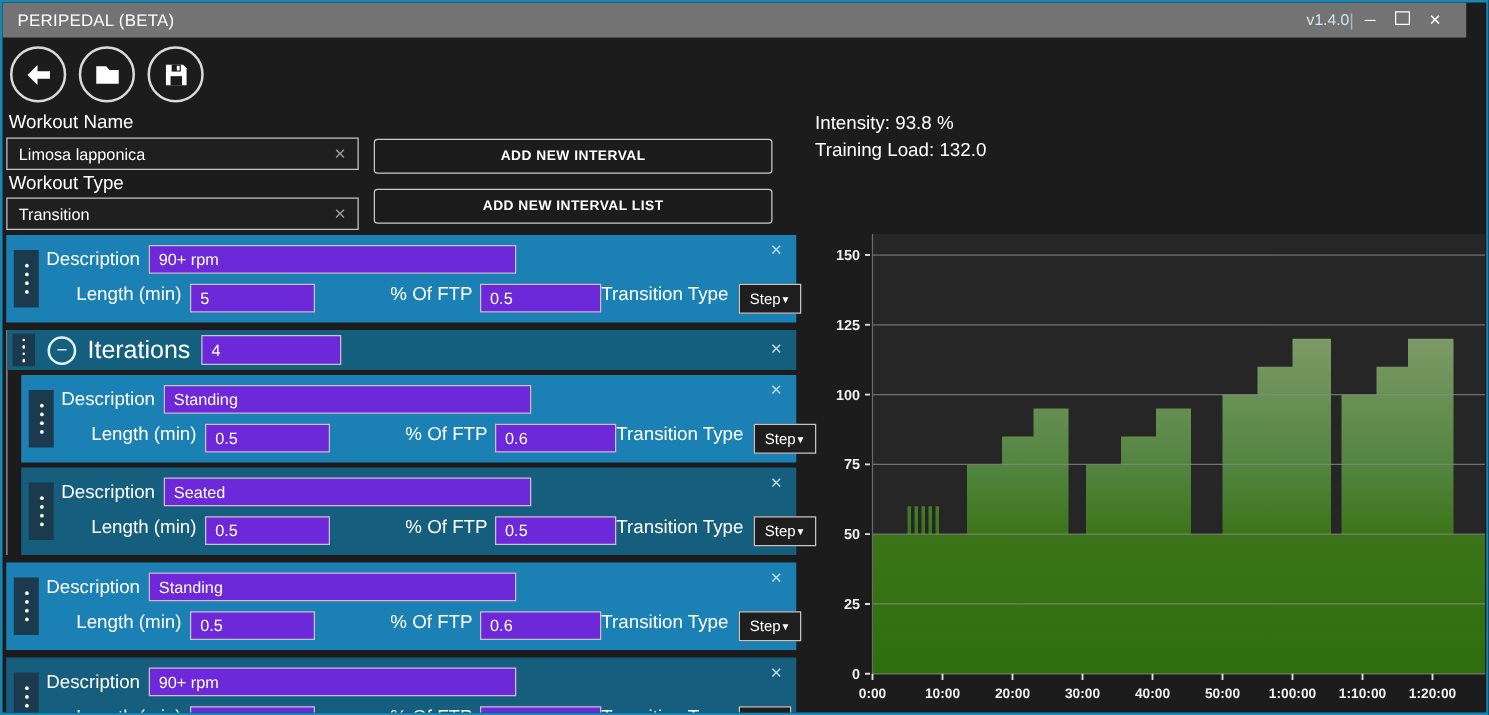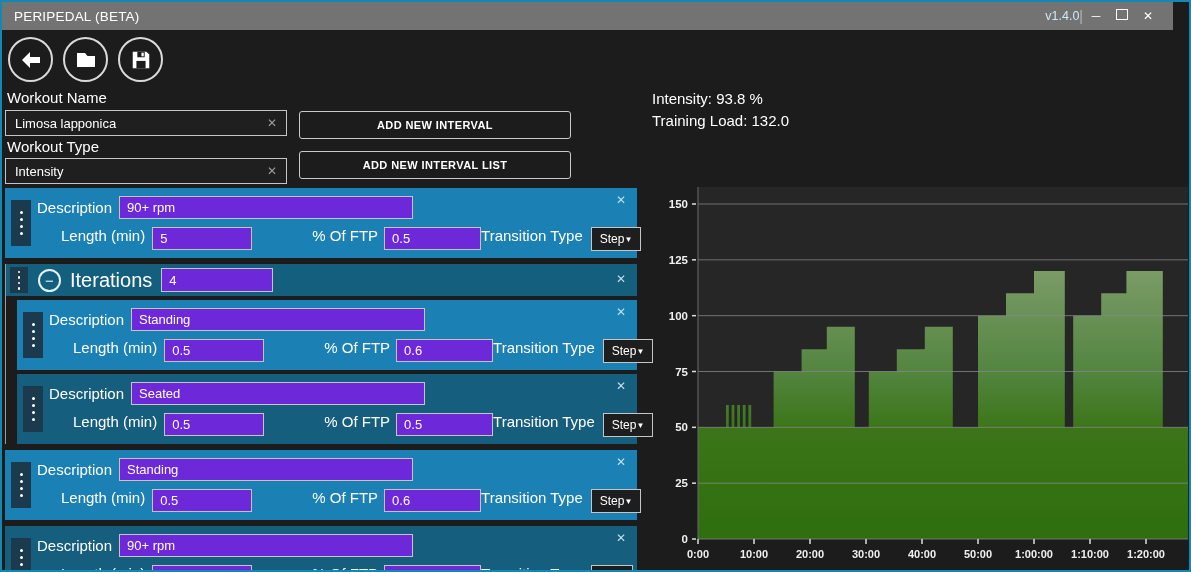--- a/index.html
+++ b/index.html
@@ -18,21 +18,21 @@
   
   .circle-btn{position:absolute;top:35px;width:45px;height:45px;border:2px solid #D9D9D9;
     border-radius:50%;display:flex;align-items:center;justify-content:center;box-sizing:border-box;}
   .page-title{position:absolute;left:200px;top:36px;font-size:35px;font-weight:400;color:#2E7FC2;}
   
   .field-label{position:absolute;left:5px;font-size:15px;}
   .text-input{position:absolute;left:3px;width:282px;height:26px;background:#1F1F1F;
     border:1px solid #C5C5C5;display:flex;align-items:center;padding:0 9px;box-sizing:border-box;}
   .text-input .val{font-size:13px;}
   .clear-x{margin-left:auto;color:#9B9B9B;font-size:12px;font-weight:bold;}
-  .add-btn{position:absolute;left:297px;width:272px;height:28px;background:#1C1C1C;
+  .add-btn{position:absolute;left:297px;width:319px;height:28px;background:#1C1C1C;
     border:1px solid #C9C9C9;border-radius:3px;color:#fff;font-size:11px;font-weight:bold;
     letter-spacing:.4px;display:flex;align-items:center;justify-content:center;box-sizing:border-box;}
   .stats{position:absolute;left:650px;top:86px;font-size:15px;line-height:22px;}
   
   .intervals{position:absolute;left:3px;top:186px;width:632px;}
   .card{position:relative;height:70px;margin-bottom:6px;}
   .card.bright{background:#1B81B5;}
   .card.dark{background:#165E7D;}
   .grip{position:absolute;left:6px;top:12px;width:20px;height:46px;background:#1B3A4E;
     display:flex;flex-direction:column;align-items:center;justify-content:center;gap:4px;}
@@ -106,21 +106,21 @@
   </div>
 
 
   <div class="field-label" style="top:87px;">Workout Name</div>
   <div class="text-input" style="top:108px;">
     <span class="val">Limosa lapponica</span>
     <span class="clear-x">✕</span>
   </div>
   <div class="field-label" style="top:136px;">Workout Type</div>
   <div class="text-input" style="top:156px;">
-    <span class="val">Intensity</span>
+    <span class="val">Transition</span>
     <span class="clear-x">✕</span>
   </div>
 
   <div class="add-btn" style="top:109px;">ADD NEW INTERVAL</div>
   <div class="add-btn" style="top:149px;">ADD NEW INTERVAL LIST</div>
 
   <div class="stats">
     <div>Intensity: 93.8 %</div>
     <div>Training Load: 132.0</div>
   </div>

